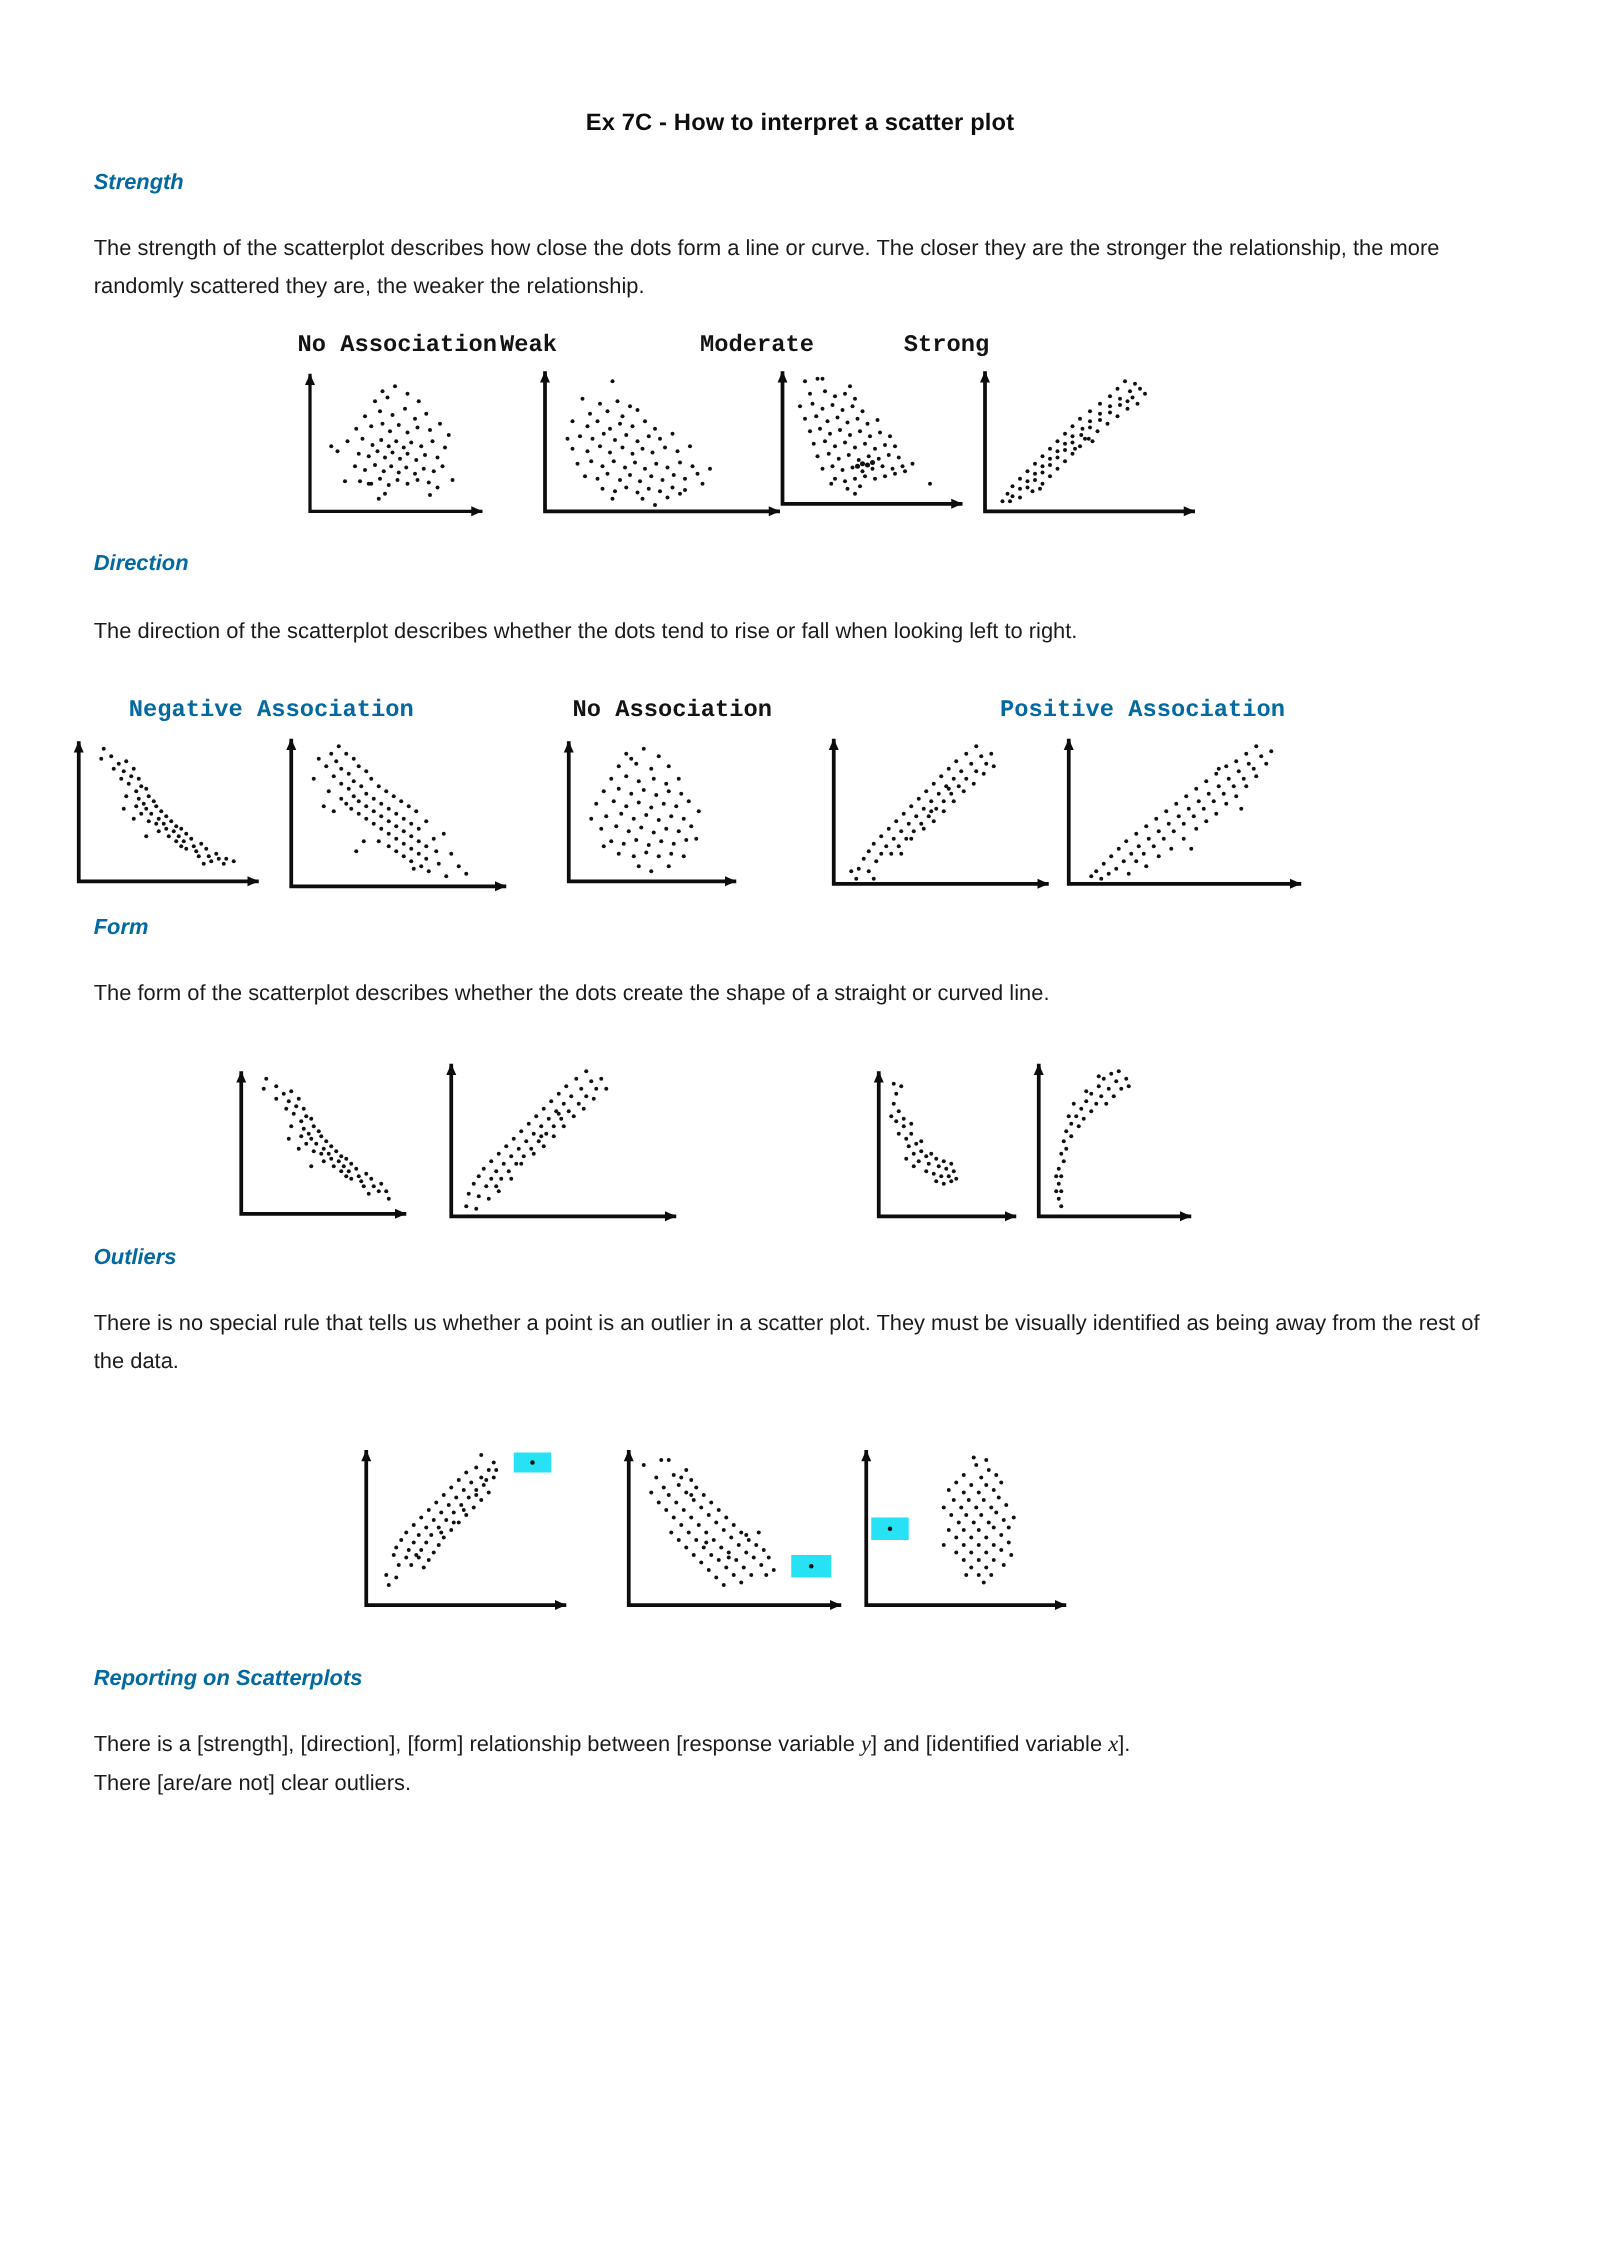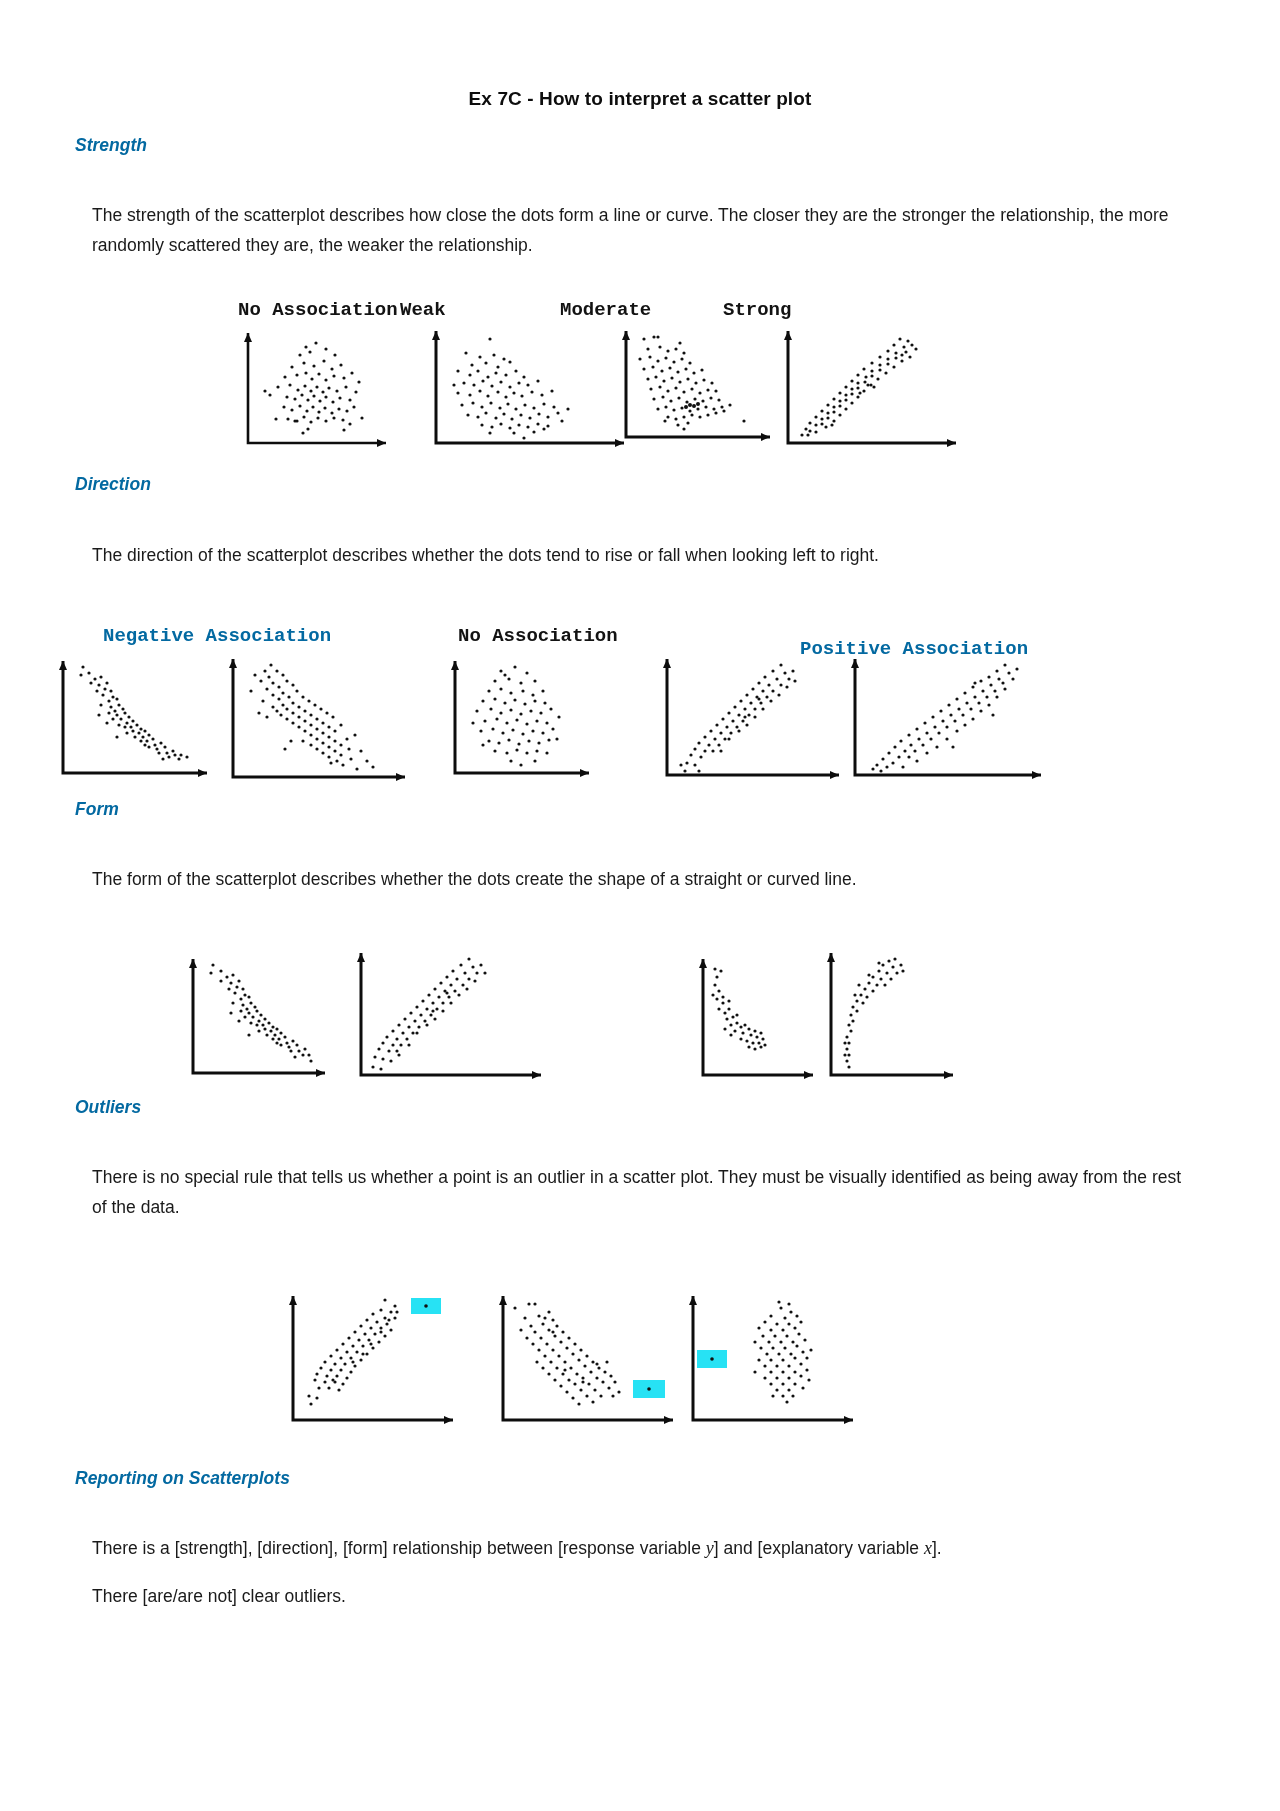--- a/index.html
+++ b/index.html
@@ -39,21 +39,21 @@
     color: #0369a1;
     margin: 0;
     padding: 0;
     line-height: 1.1;
     font-style: italic;
   }
   p.body-text {
     font-size: 17.5px;
     line-height: 1.72;
     color: #1a1a1a;
-    margin: 17px;
+    margin: 0;
     padding: 0;
     font-weight: normal;
   }
   .italic-var {
     font-family: "Liberation Serif", serif;
     font-style: italic;
     font-size: 18px;
   }
   
   .fig-label {
@@ -425,21 +425,21 @@
     <div style="height:10px"></div>
     <h2 class="section-heading">Direction</h2>
     <div style="height:28px"></div>
     <p class="body-text">The direction of the scatterplot describes whether the dots tend to rise or fall when looking left to right.</p>
 
     <div style="height:38px"></div>
 
     <div style="position:relative;height:28px;margin-left:-20px">
       <span class="fig-label blue-tint" style="position:absolute;left:48px;top:0">Negative  Association</span>
       <span class="fig-label" style="position:absolute;left:403px;top:0">No Association</span>
-      <span class="fig-label blue-tint" style="position:absolute;left:745px;top:13px">Positive  Association</span>
+      <span class="fig-label blue-tint" style="position:absolute;left:745px;top:0">Positive  Association</span>
     </div>
 
     <div class="plot">
       <svg width="1020" height="145" viewBox="0 0 1020 145" style="margin-left:-28px">
 
         <g transform="translate(8,0)">
           <path d="M8,8 L8,120 L152,120" fill="none" stroke="#0d0d0d" stroke-width="3"></path>
           <path d="M8,8 l-4,9 l8,0 z" fill="#0d0d0d"></path>
           <path d="M152,120 l-9,-4 l0,8 z" fill="#0d0d0d"></path>
           <g fill="#111">
@@ -1292,17 +1292,17 @@
             <circle cx="94" cy="18" r="1.6"></circle>
               <circle cx="104" cy="20" r="1.6"></circle>
           </g>
         </g>
       </svg>
     </div>
 
     <div style="height:30px"></div>
     <h2 class="section-heading">Reporting on Scatterplots</h2>
     <div style="height:28px"></div>
-    <p class="body-text"><span>There is a [strength], [direction], [form] relationship between [response variable </span><span class="italic-var">y</span><span>] and [explanatory variable </span><span class="italic-var">x</span><span>].</span></p>
+    <p class="body-text"><span>There is a [strength], [direction], [form] relationship between [response variable </span><span class="italic-var">y</span><span>] and [identified variable </span><span class="italic-var">x</span><span>].</span></p>
     <p class="body-text">There [are/are not] clear outliers.</p>
 
   </div>
 </div>
 
 </body></html>

